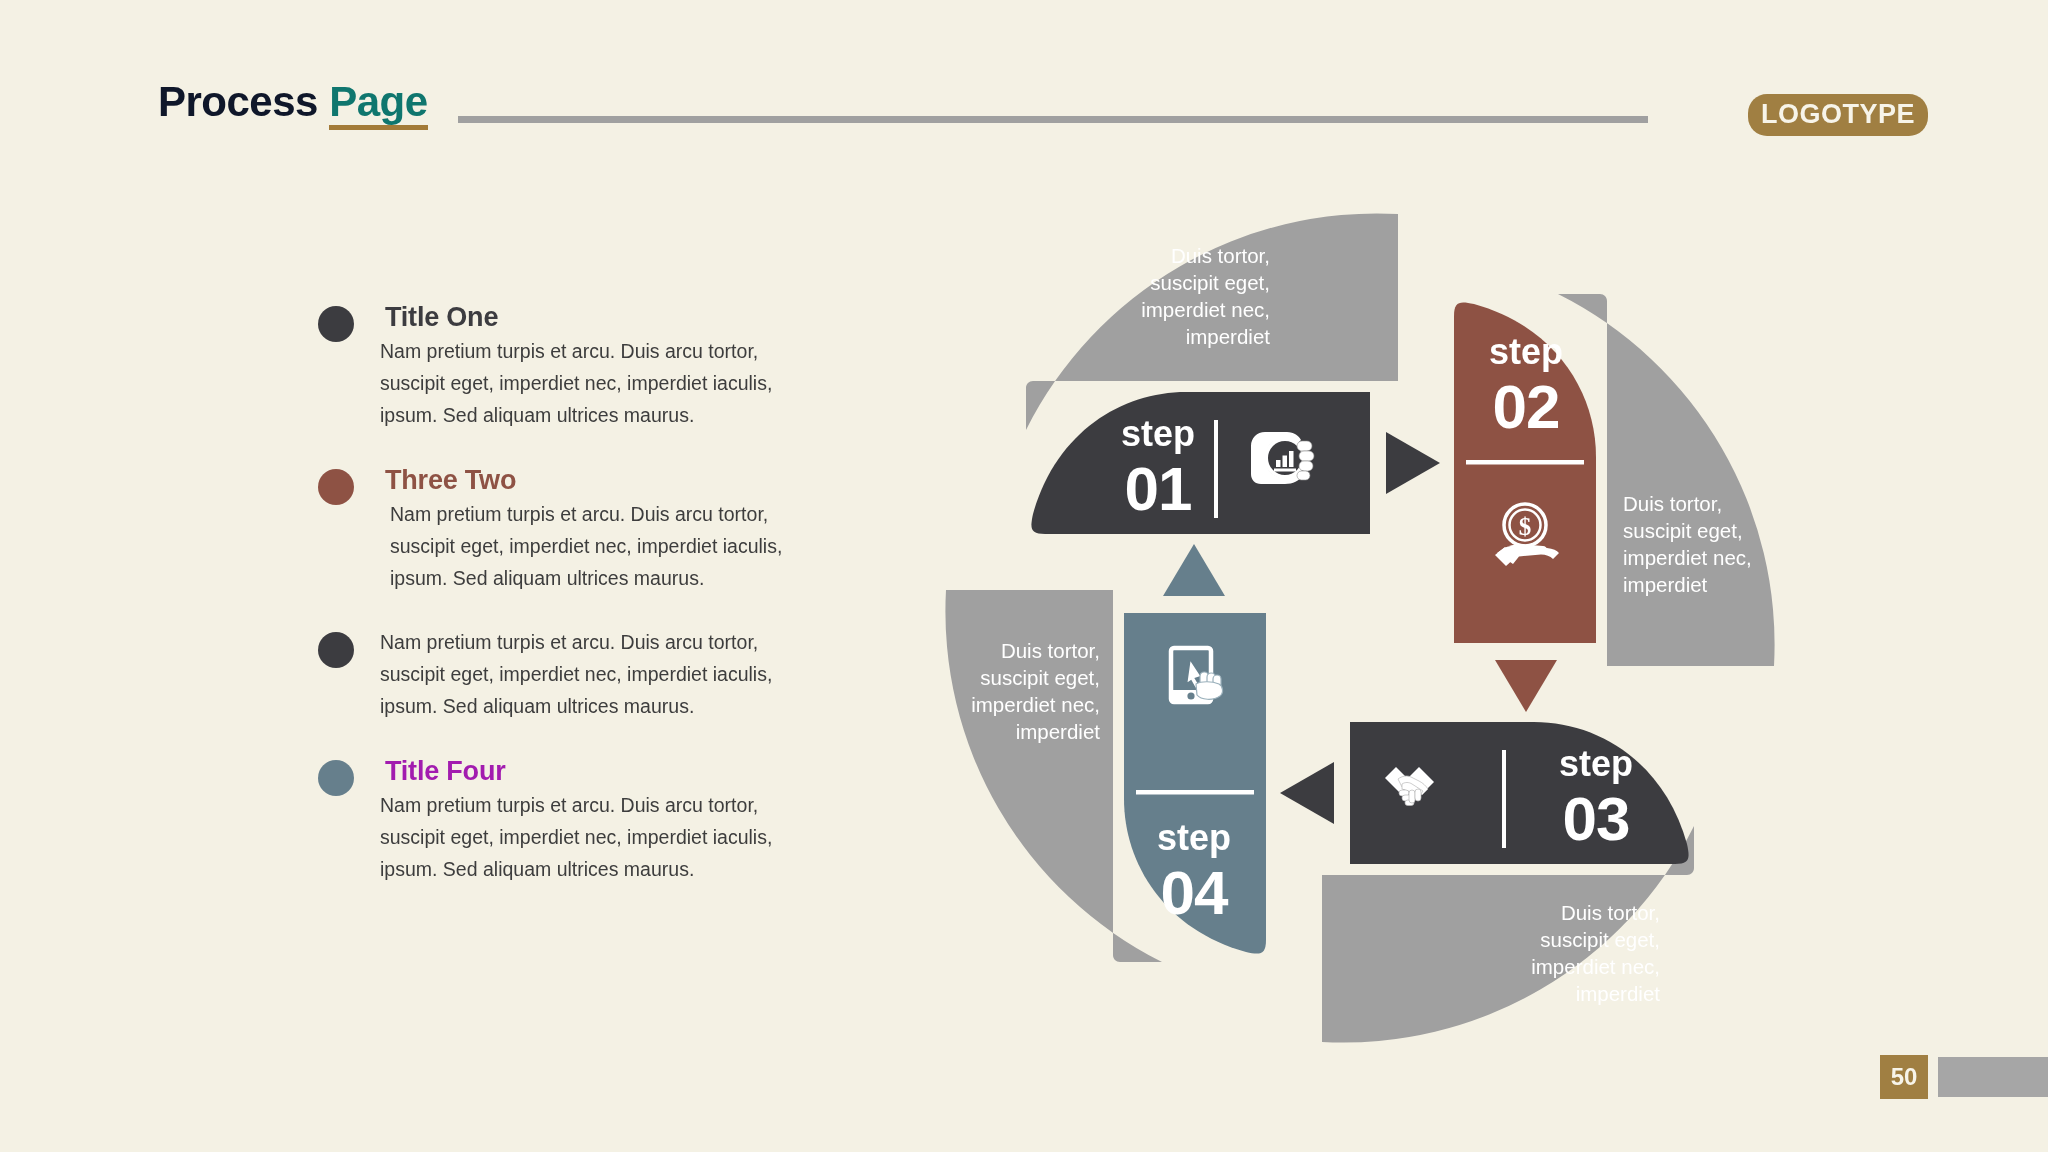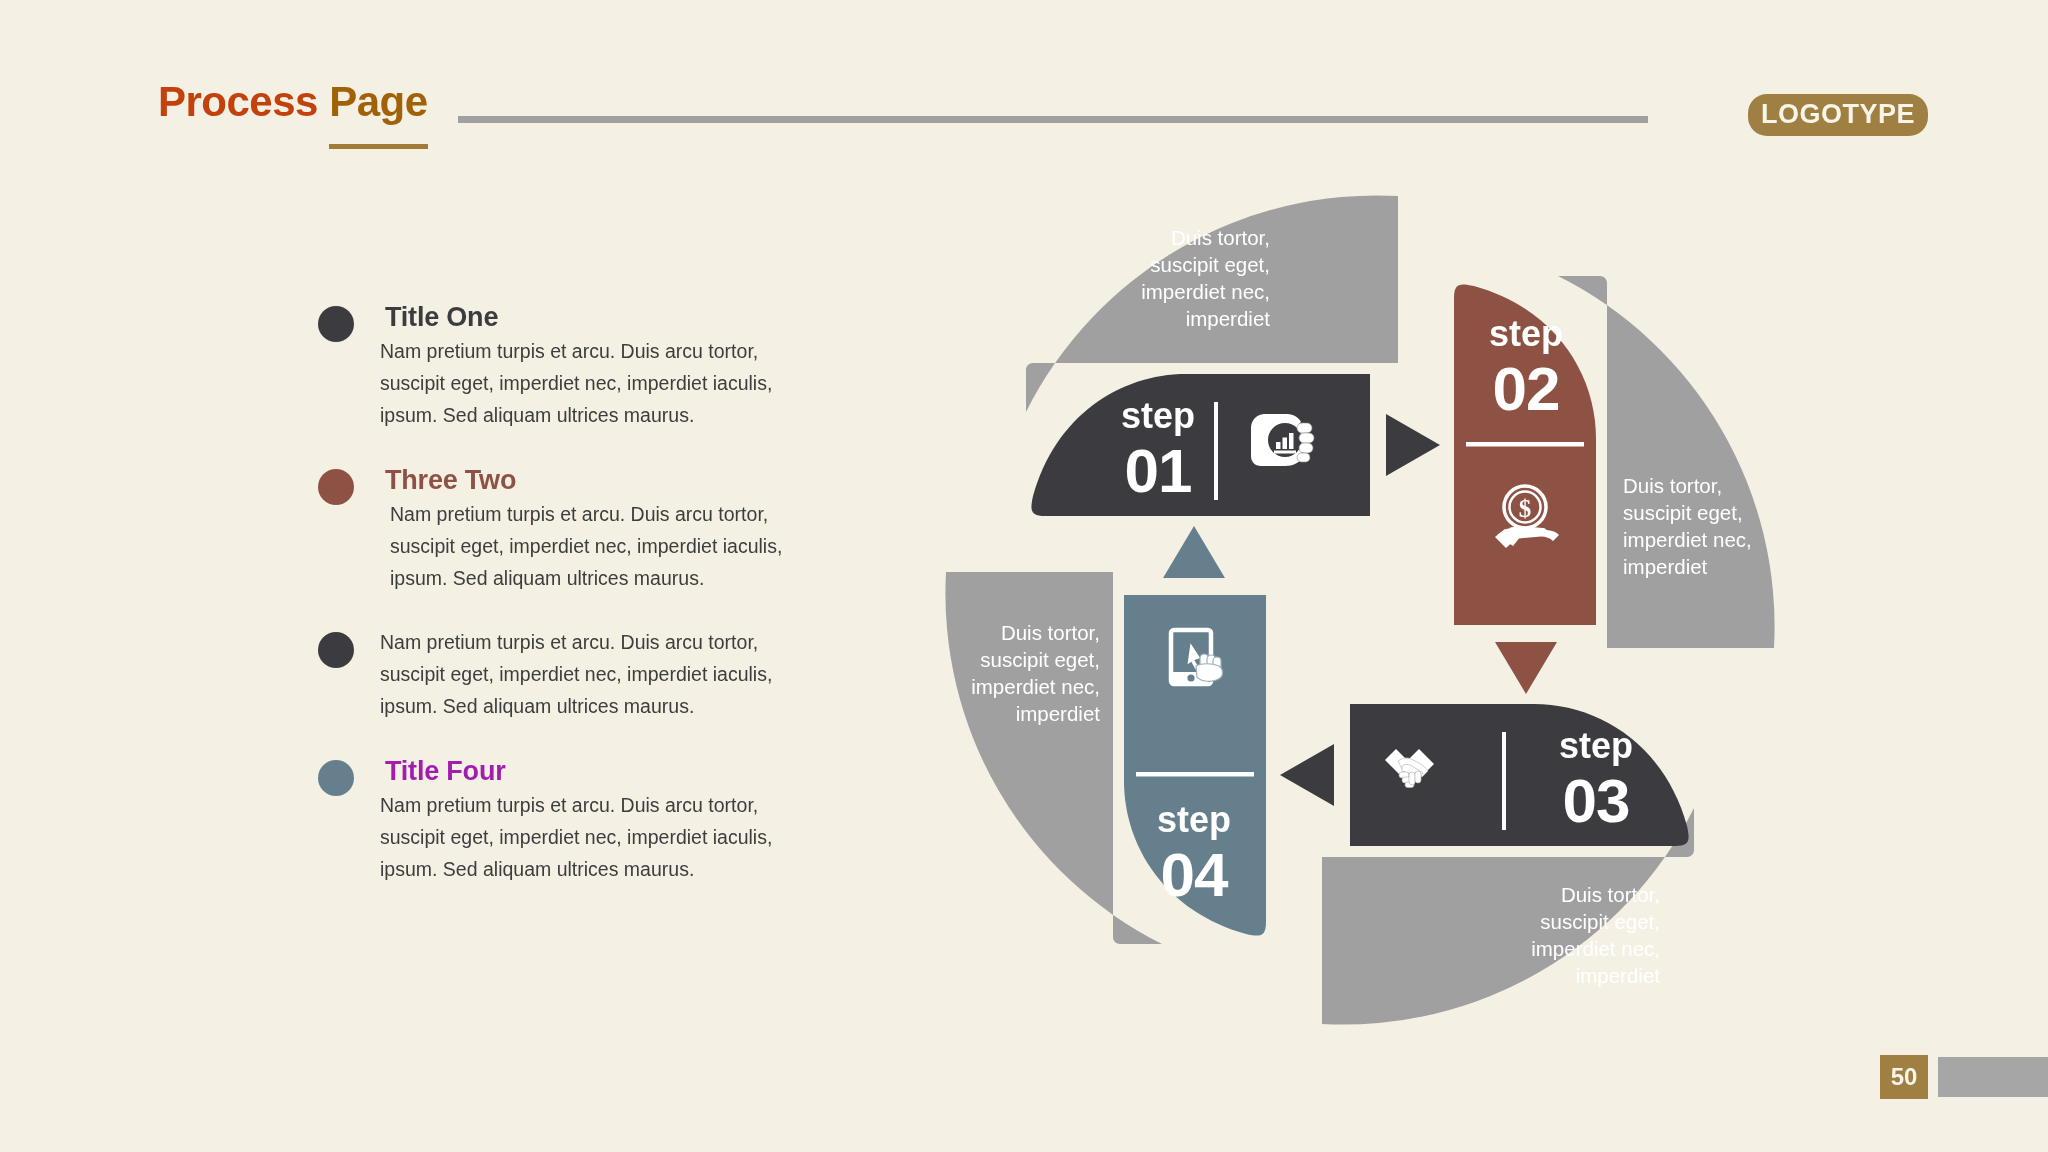--- a/index.html
+++ b/index.html
@@ -29,25 +29,25 @@
   #page-title {
     position: absolute;
     left: 0;
     top: 0;
     font-size: 42px;
     font-weight: bold;
     letter-spacing: -0.5px;
     white-space: nowrap;
     line-height: 48px;
   }
-  #page-title .t-grey { color: #c2410c; }
+  #page-title .t-grey { color: #0f172a; }
   #page-title .t-gold {
-    color: #a16207;
+    color: #0f766e;
     border-bottom: 5px solid #a37b38;
-    padding-bottom: 19px;
+    padding-bottom: 0;
   }
   #header-rule {
     position: absolute;
     left: 300px;
     top: 38px;
     right: 280px;
     height: 7px;
     background: #a0a0a0;
   }
   #logotype {
@@ -94,21 +94,21 @@
     line-height: 32px;
     color: #3d3d3d;
     width: 445px;
   }
   .list-item.indent .item-body { margin-left: 72px; }
 
   
   #diagram {
     position: absolute;
     left: 930px;
-    top: 180px;
+    top: 198px;
     width: 860px;
     height: 860px;
   }
   #diagram svg { display: block; }
   .seg-text {
     font-family: "Liberation Sans", sans-serif;
     font-size: 20.5px;
     fill: #ffffff;
   }
   .step-word {

